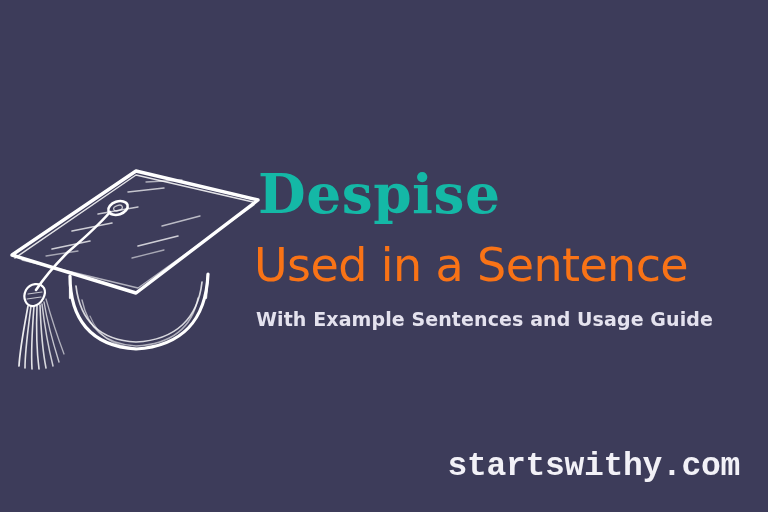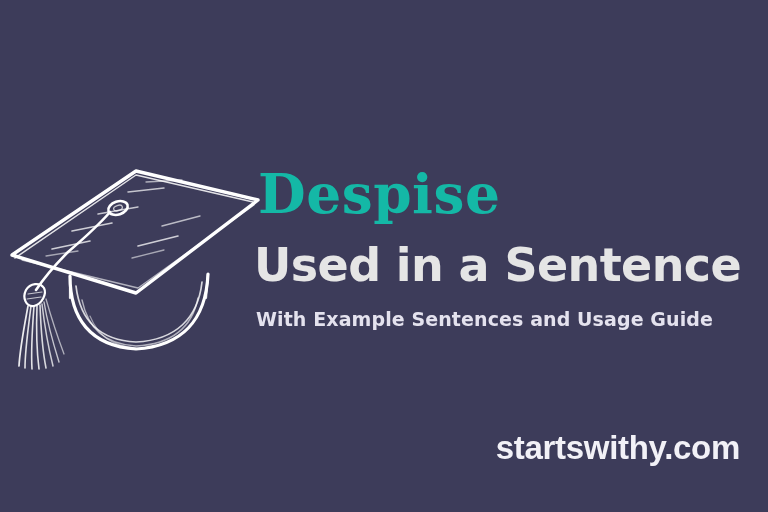--- a/index.html
+++ b/index.html
@@ -47,25 +47,25 @@
     white-space: nowrap;
   }
 
   
   #main-heading {
     position: absolute;
     left: 254px;
     top: 240px;
     margin: 0;
     font-family: "DejaVu Sans", "Liberation Sans", sans-serif;
-    font-weight: 700;
+    font-weight: 400;
     font-size: 46px;
     line-height: 1.12;
     letter-spacing: -0.6px;
-    color: #e5e5e5;
+    color: #f97316;
     white-space: nowrap;
   }
 
   
   #subtitle {
     position: absolute;
     left: 256px;
     top: 308px;
     margin: 0;
     font-family: "DejaVu Sans", "Liberation Sans", sans-serif;
@@ -74,23 +74,23 @@
     line-height: 1.2;
     letter-spacing: 0.1px;
     color: #e4e2ee;
     white-space: nowrap;
   }
 
   
   #brand-domain {
     position: absolute;
     right: 28px;
-    top: 430px;
+    top: 449px;
     margin: 0;
-    font-family: Liberation Sans, sans-serif;
+    font-family: Liberation Mono, monospace;
     font-weight: 700;
     font-size: 33px;
     line-height: 1.1;
     letter-spacing: -0.3px;
     color: #f2f1f7;
     white-space: nowrap;
   }
 </style>
 </head>
 <body>

